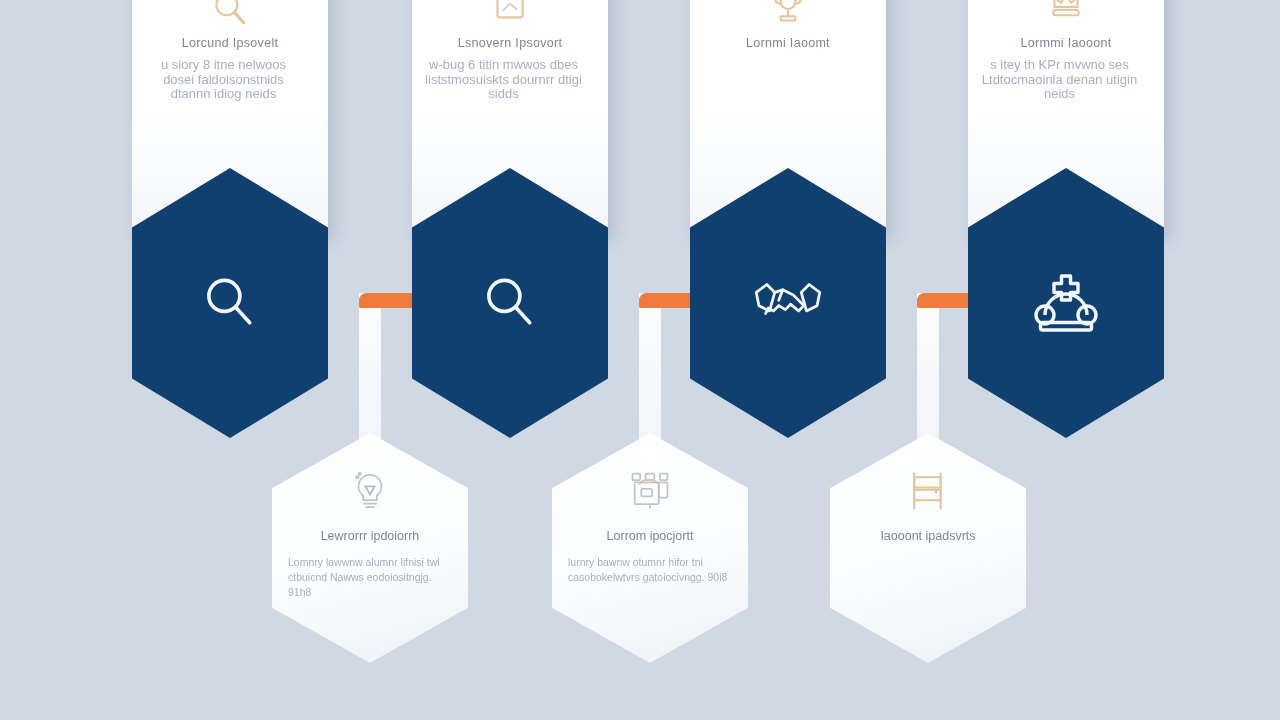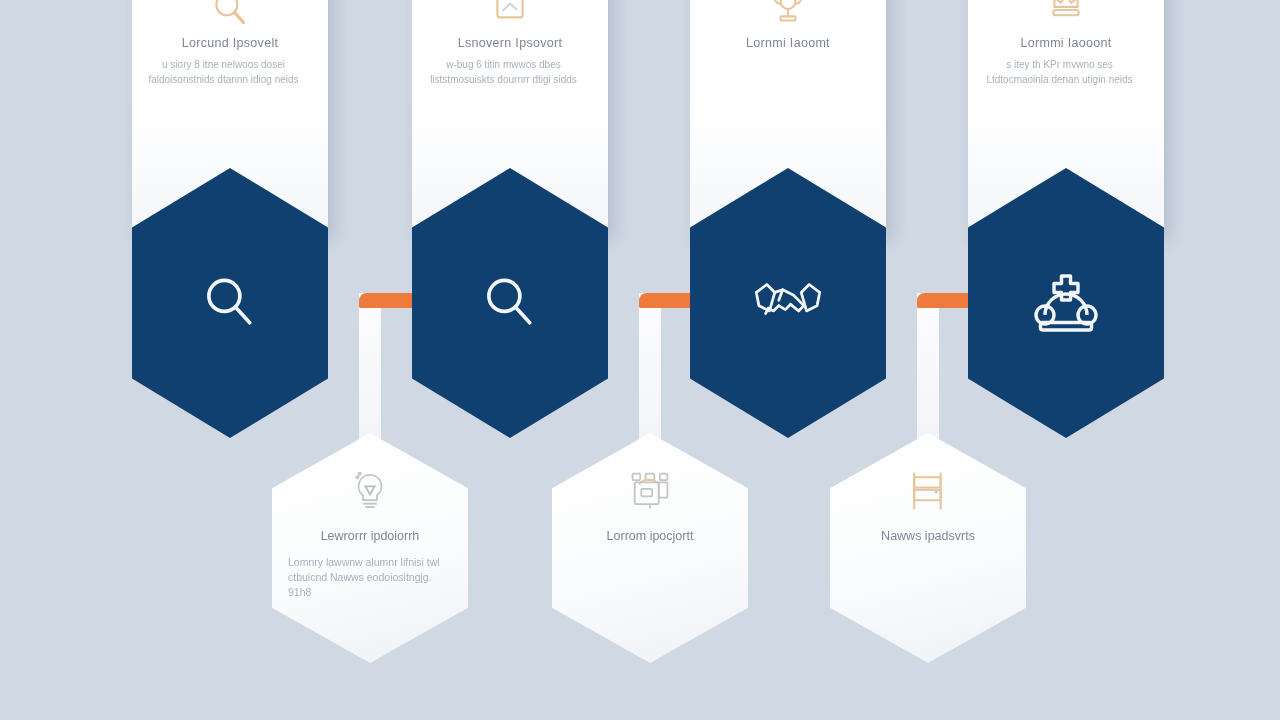--- a/index.html
+++ b/index.html
@@ -39,21 +39,21 @@
     text-align:center;
     font-size:12.5px;
     color:#7e8695;
     letter-spacing:.3px;
     filter:blur(.55px);
   }
   .top-card .tc-body{
     position:absolute; left:12px; right:25px;
     top:154px;
     text-align:center;
-    font-size:10px;
+    font-size:13px;
     line-height:14.5px;
     color:#a9b0bc;
     filter:blur(.65px);
   }
 
   
   .hex-navy{
     position:absolute;
     width:196px;
     height:270px;
@@ -214,37 +214,38 @@
             <rect x="18" y="4" width="8" height="6" rx="1"></rect>
             <rect x="31" y="4" width="7" height="6" rx="1"></rect>
           <path d="M12 14 a10 8 0 0 1 18 0" stroke="#d9a25f"></path>
           <rect x="8" y="12" width="22" height="20" rx="1"></rect>
           <rect x="30" y="12" width="8" height="14" rx="1"></rect>
           <rect x="14" y="18" width="10" height="7" rx="1"></rect>
           <line x1="22" y1="32" x2="22" y2="36"></line>
         </svg>
       </div>
       <div class="hw-title">Lorrom ipocjortt</div>
+      <div class="hw-body">lurnry bawnw otumnr hifor tni casobokelwtvrs gatoiocivngg. 90i8</div>
     </div>
   </div>
 
   <div class="low-wrap" style="left:830px; top:293px">
     <div class="low-stem"></div>
     <div class="low-tab"></div>
     <div class="hex-white">
       <div class="hw-icon">
         <svg width="46" height="46" viewBox="0 0 40 40" fill="none" stroke="#d9a25f" stroke-width="1.8">
           <line x1="8" y1="4" x2="8" y2="36"></line>
             <line x1="31" y1="4" x2="31" y2="36"></line>
           <rect x="8" y="8" width="23" height="9"></rect>
           <rect x="8" y="19" width="23" height="9"></rect>
           <circle cx="27" cy="21" r="1.2" fill="#9a9ea6" stroke="none"></circle>
         </svg>
       </div>
-      <div class="hw-title">Nawws ipadsvrts</div>
+      <div class="hw-title">Iaooont ipadsvrts</div>
     </div>
   </div>
 
   <div class="hex-navy" style="left:132px; top:168px">
     <div class="hn-icon">
       <svg width="62" height="62" viewBox="0 0 44 44" fill="none" stroke="#f2f6fa" stroke-width="2.6" stroke-linecap="round">
         <circle cx="18" cy="17" r="11"></circle>
           <line x1="26" y1="25" x2="36" y2="36"></line>
       </svg>
     </div>

